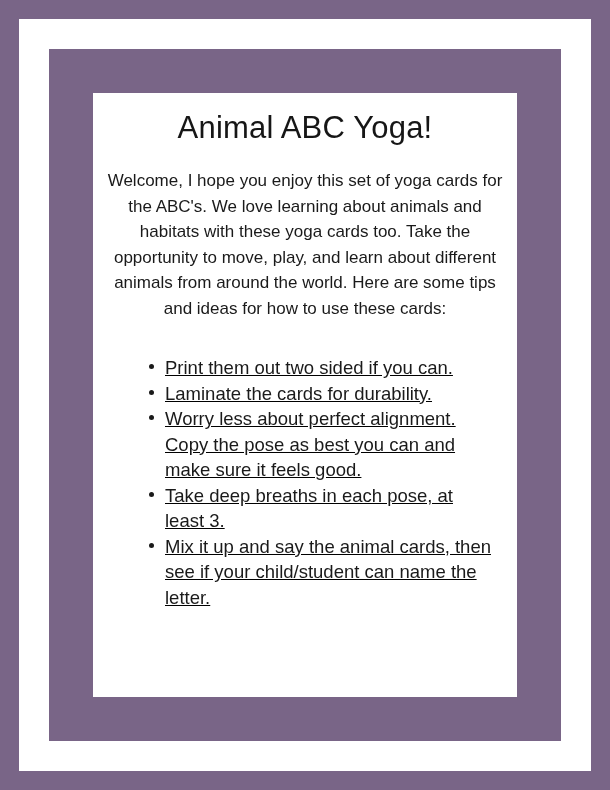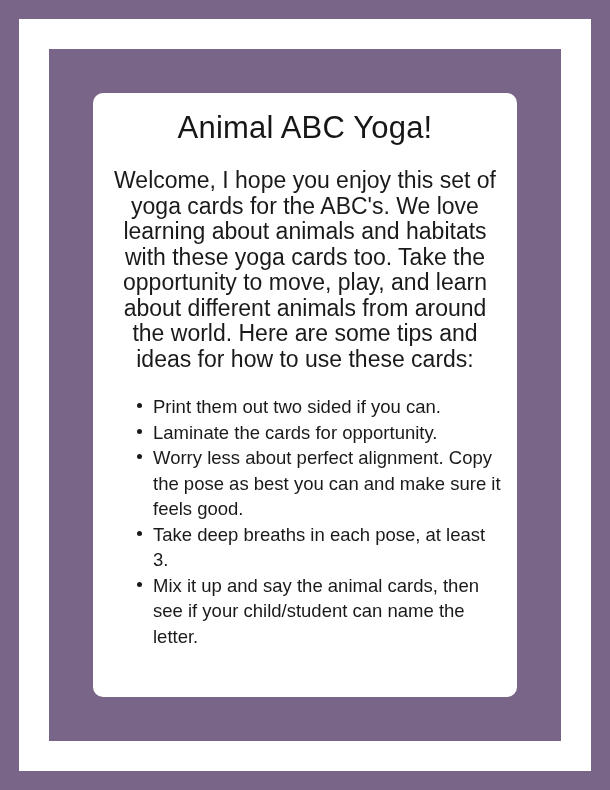--- a/index.html
+++ b/index.html
@@ -44,21 +44,20 @@
   }
 
   .page {
     position: absolute;
     left: 44px;
     top: 44px;
     right: 44px;
     bottom: 44px;
     background: #ffffff;
     overflow: hidden;
-    border-radius: 10px;
   }
 
   .page-inner {
     padding: 0 8px;
     box-sizing: border-box;
     height: 100%;
   }
 
   .doc-title {
     margin: 0;
@@ -68,30 +67,31 @@
     font-weight: 300;
     letter-spacing: 0.2px;
     color: #161616;
     line-height: 1.2;
   }
 
   .intro {
     margin: 0;
     padding: 22px 4px 0 4px;
     text-align: center;
-    font-size: 23px;
+    font-size: 17px;
     font-weight: 400;
     line-height: 25.5px;
     color: #1a1a1a;
   }
 
   .tips-list {
     list-style: none;
-    margin: 0;
+    margin: 12px;
     padding: 22px 6px 0 36px;
+    text-decoration: underline;
   }
 
   .tips-list li {
     position: relative;
     font-size: 18.5px;
     line-height: 25.5px;
     color: #1a1a1a;
     padding-left: 16px;
     margin-bottom: 0px;
   }
@@ -115,21 +115,21 @@
       <div class="page">
         <div class="page-inner">
 
           <h1 class="doc-title">Animal ABC Yoga!</h1>
 
           <p class="intro">Welcome,
 I hope you enjoy this set of yoga cards for the ABC's. We love learning about animals and habitats with these yoga cards too. Take the opportunity to move, play, and learn about different animals from around the world. Here are some tips and ideas for how to use these cards:</p>
 
           <ul class="tips-list">
               <li><span class="bullet-dot"></span><span>Print them out two sided if you can.</span></li>
-              <li><span class="bullet-dot"></span><span>Laminate the cards for opportunity.</span></li>
+              <li><span class="bullet-dot"></span><span>Laminate the cards for durability.</span></li>
               <li><span class="bullet-dot"></span><span>Worry less about perfect alignment. Copy the pose as best you can and make sure it feels good.</span></li>
               <li><span class="bullet-dot"></span><span>Take deep breaths in each pose, at least 3.</span></li>
               <li><span class="bullet-dot"></span><span>Mix it up and say the animal cards, then see if your child/student can name the letter.</span></li>
             </ul>
 
         </div>
       </div>
     </div>
   </div>
 </div>

